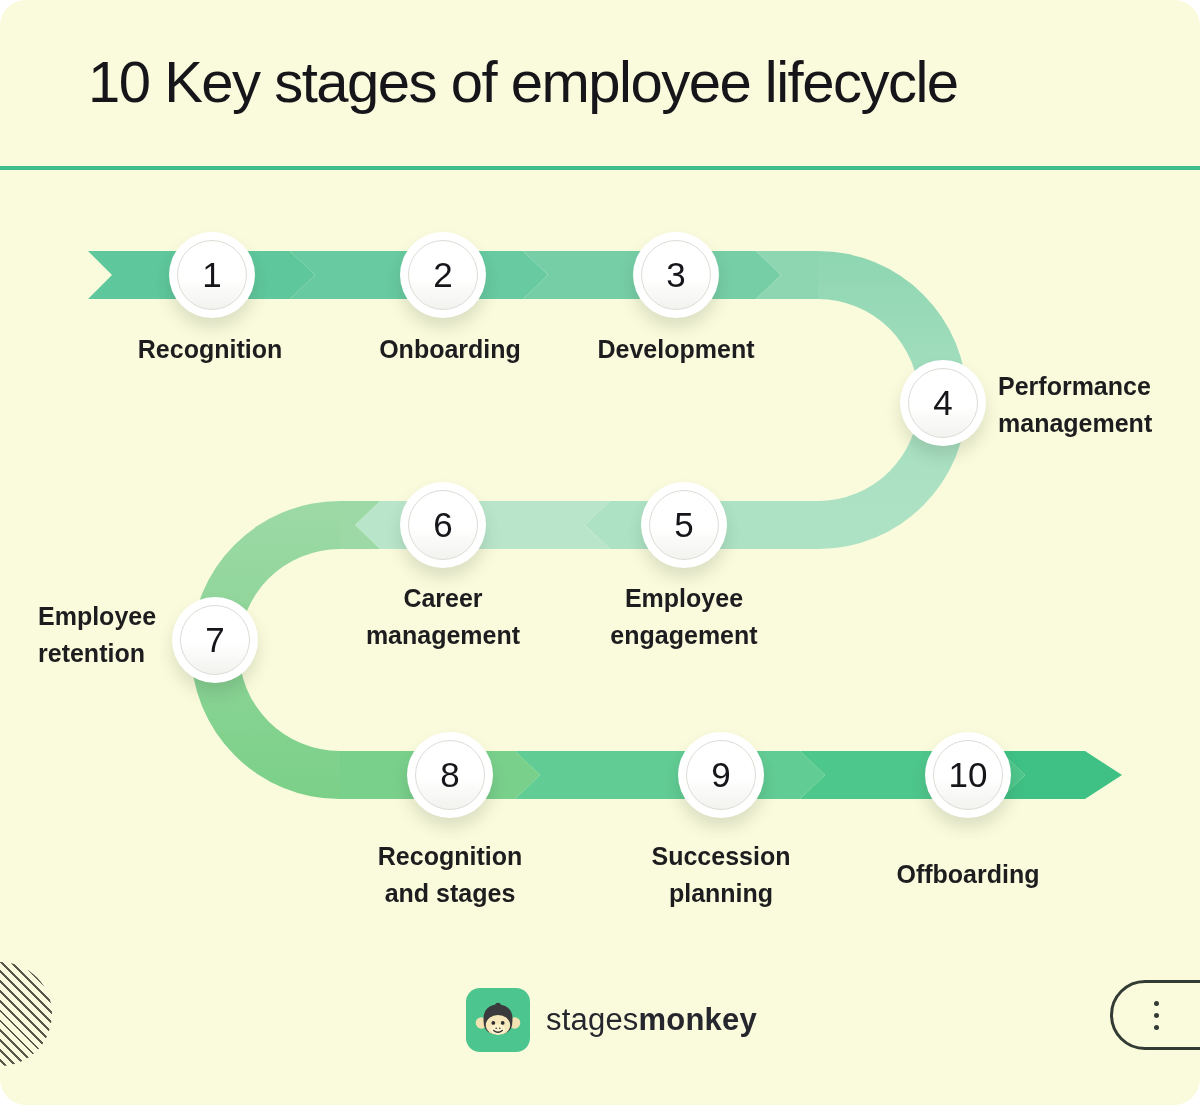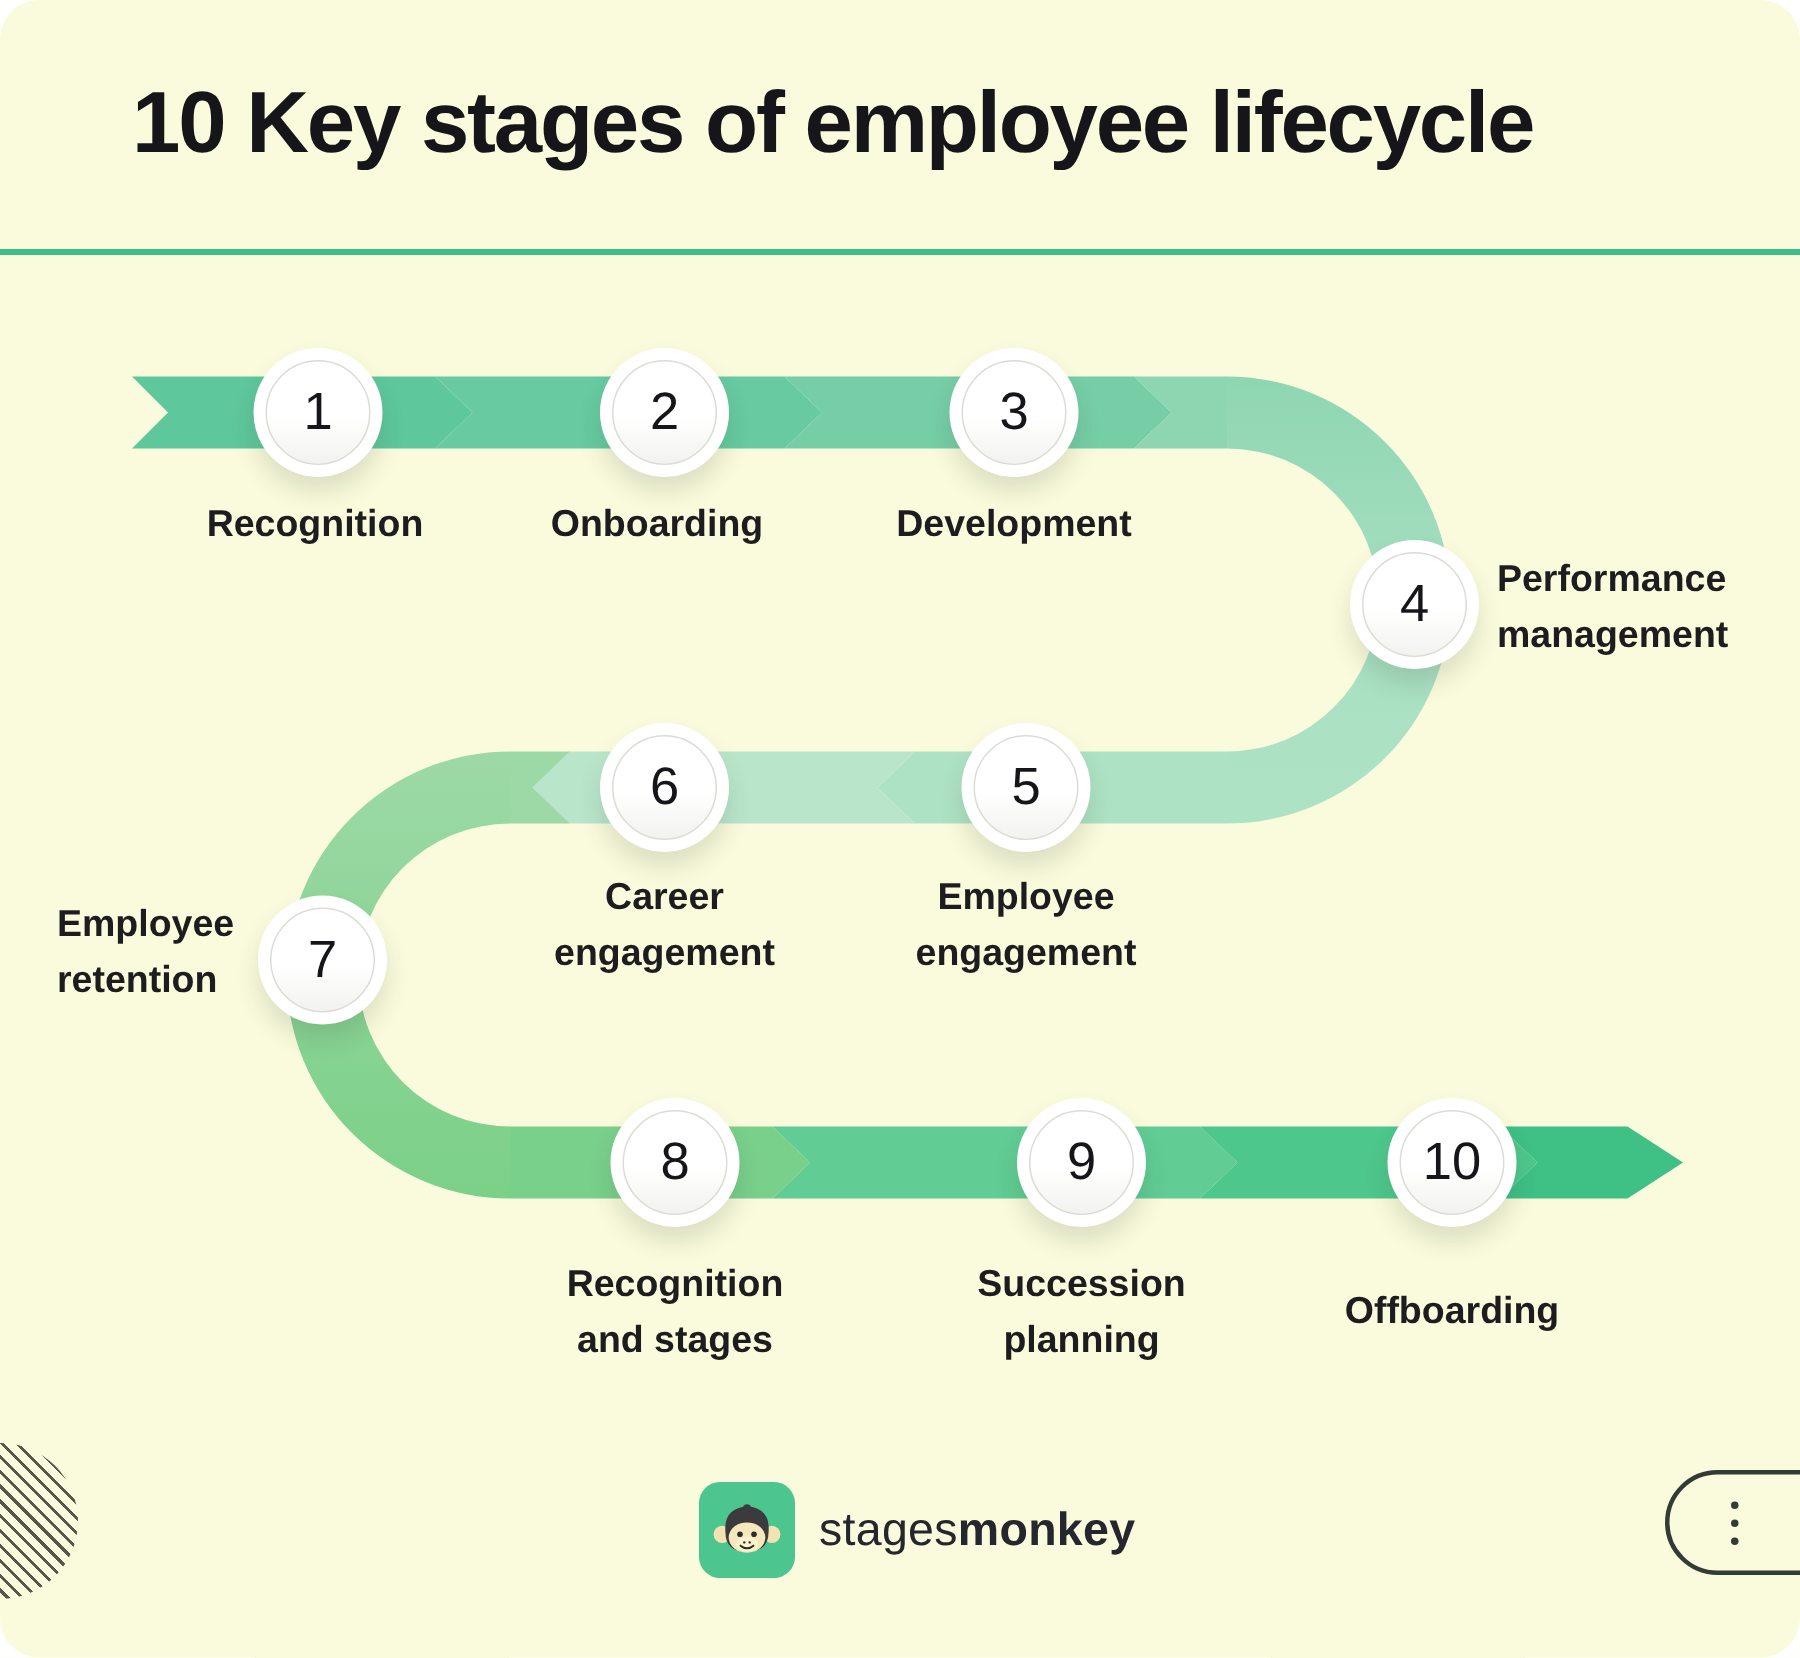--- a/index.html
+++ b/index.html
@@ -1,33 +1,33 @@
 <!DOCTYPE html>
 <html><head>
 <meta charset="utf-8">
 <style>
   html,body{margin:0;padding:0;background:#ffffff;}
   body{font-family:"Liberation Sans","DejaVu Sans",sans-serif;}
   .card{position:relative;width:1200px;height:1105px;background:#fafbdc;border-radius:26px;overflow:hidden;}
-  .title{position:absolute;left:88px;top:48px;font-size:58px;font-weight:700;letter-spacing:-1.5px;color:#16161a;}
+  .title{position:absolute;left:88px;top:48px;font-size:58px;font-weight:400;letter-spacing:-1.5px;color:#16161a;}
   .divider{position:absolute;left:0;top:166px;width:100%;height:4px;}
   .ribbon{position:absolute;left:0;top:0;}
   
   .node{position:absolute;width:86px;height:86px;border-radius:50%;background:#ffffff;
         box-shadow:0 10px 16px rgba(40,60,45,.14);display:flex;align-items:center;justify-content:center;}
   .node-inner{width:68px;height:68px;border-radius:50%;background:linear-gradient(180deg,#ffffff 55%,#f2f2ef);
         border:1px solid #dcdcd6;display:flex;align-items:center;justify-content:center;
         font-size:35px;font-weight:500;color:#16161a;}
   .n1{left:169px;top:232px}.n2{left:400px;top:232px}.n3{left:633px;top:232px}
   .n4{left:900px;top:360px}.n5{left:641px;top:482px}.n6{left:400px;top:482px}
   .n7{left:172px;top:597px}.n8{left:407px;top:732px}.n9{left:678px;top:732px}.n10{left:925px;top:732px}
   
   .lbl{position:absolute;font-size:25px;font-weight:600;color:#1d1d1f;line-height:37px;white-space:pre-line;}
   .lbl.center{width:240px;text-align:center;}
-  .l1{left:90px;top:331px}.l2{left:318px;top:331px}.l3{left:556px;top:331px}
+  .l1{left:90px;top:331px}.l2{left:330px;top:331px}.l3{left:556px;top:331px}
   .l4{left:998px;top:368px;text-align:left}
   .l5{left:564px;top:580px}.l6{left:323px;top:580px}
   .l7{left:38px;top:598px;text-align:left}
   .l8{left:330px;top:838px}.l9{left:601px;top:838px}.l10{left:848px;top:856px}
   
   .brand{position:absolute;left:466px;top:988px;display:flex;align-items:center;gap:16px;}
   .brand-box{width:64px;height:64px;border-radius:14px;display:flex;align-items:center;justify-content:center;}
   .brand-text{font-size:31px;color:#26262e;letter-spacing:.2px;}
   .brand-text .b1{font-weight:400;} .brand-text .b2{font-weight:700;}
   
@@ -111,21 +111,21 @@
     </div>
 
   <div class="lbl center l1">Recognition</div>
   <div class="lbl center l2">Onboarding</div>
   <div class="lbl l4">Performance
 management</div>
   <div class="lbl center l3">Development</div>
   <div class="lbl center l5">Employee
 engagement</div>
   <div class="lbl center l6">Career
-engagement</div>
+management</div>
   <div class="lbl l7">Employee
 retention</div>
   <div class="lbl center l8">Recognition
 and stages</div>
   <div class="lbl center l9">Succession
 planning</div>
   <div class="lbl center l10">Offboarding</div>
 
   <div class="brand">
     <div class="brand-box" style="background:#4cc58f;">

